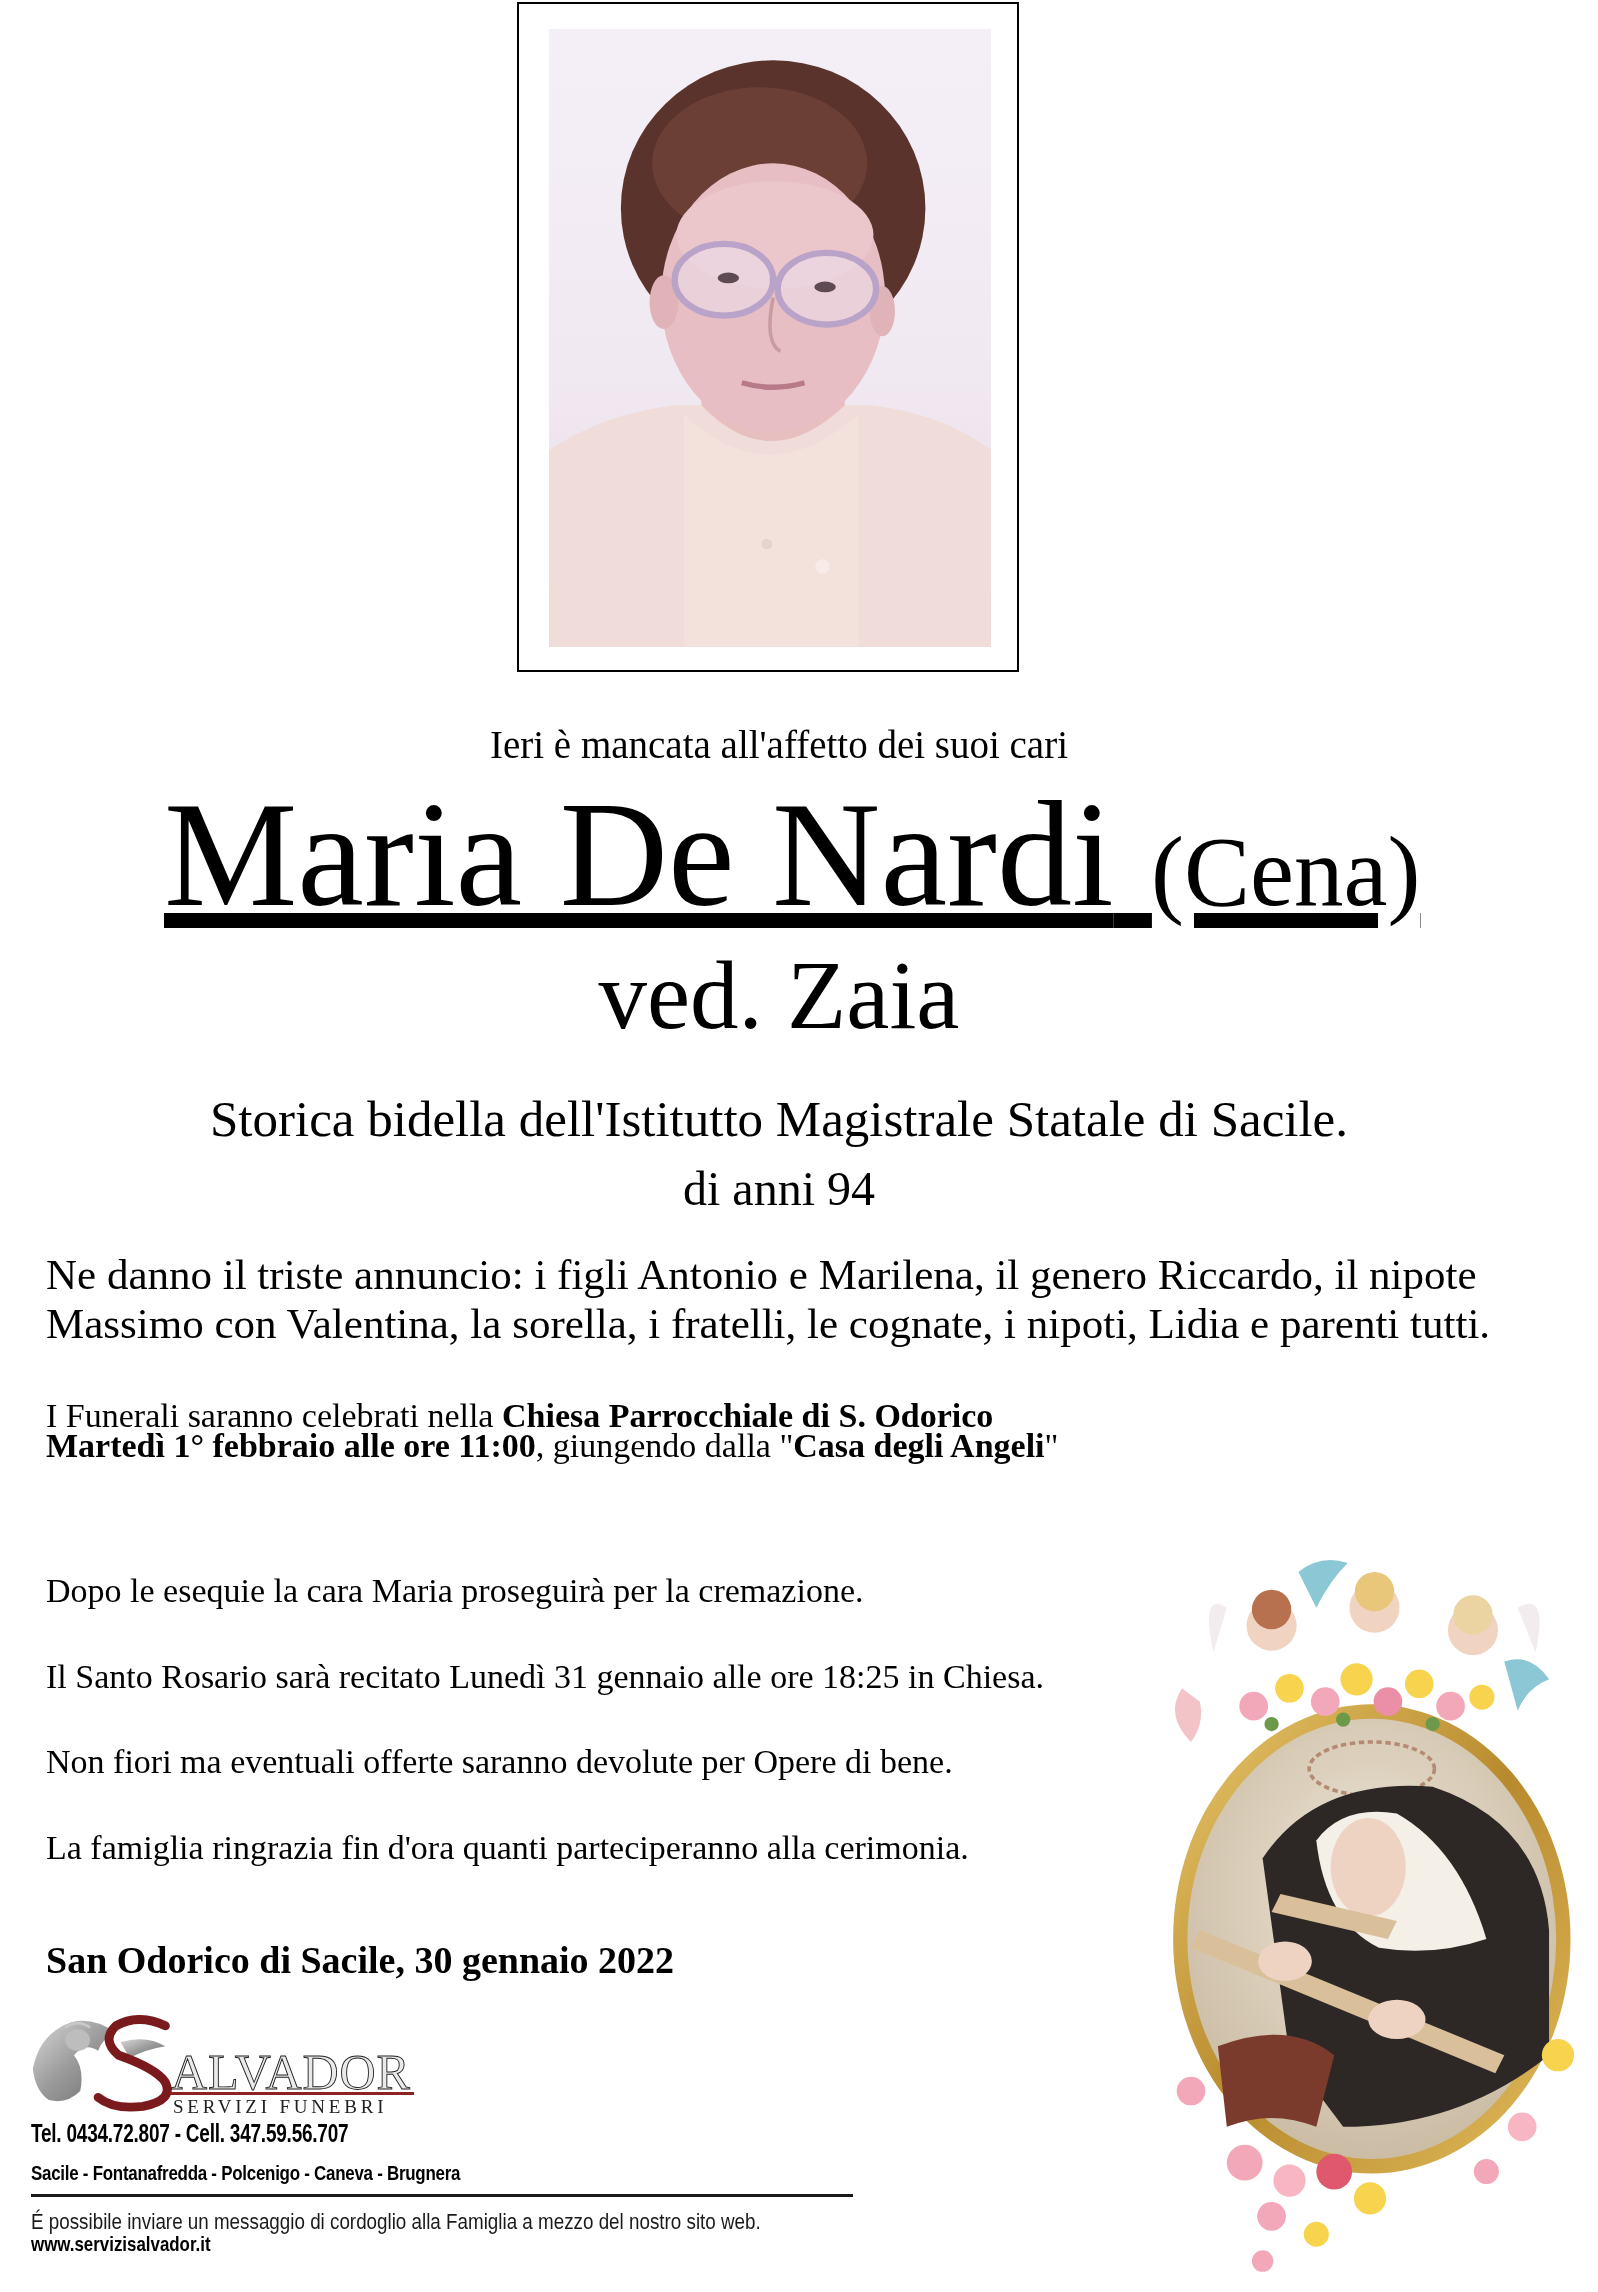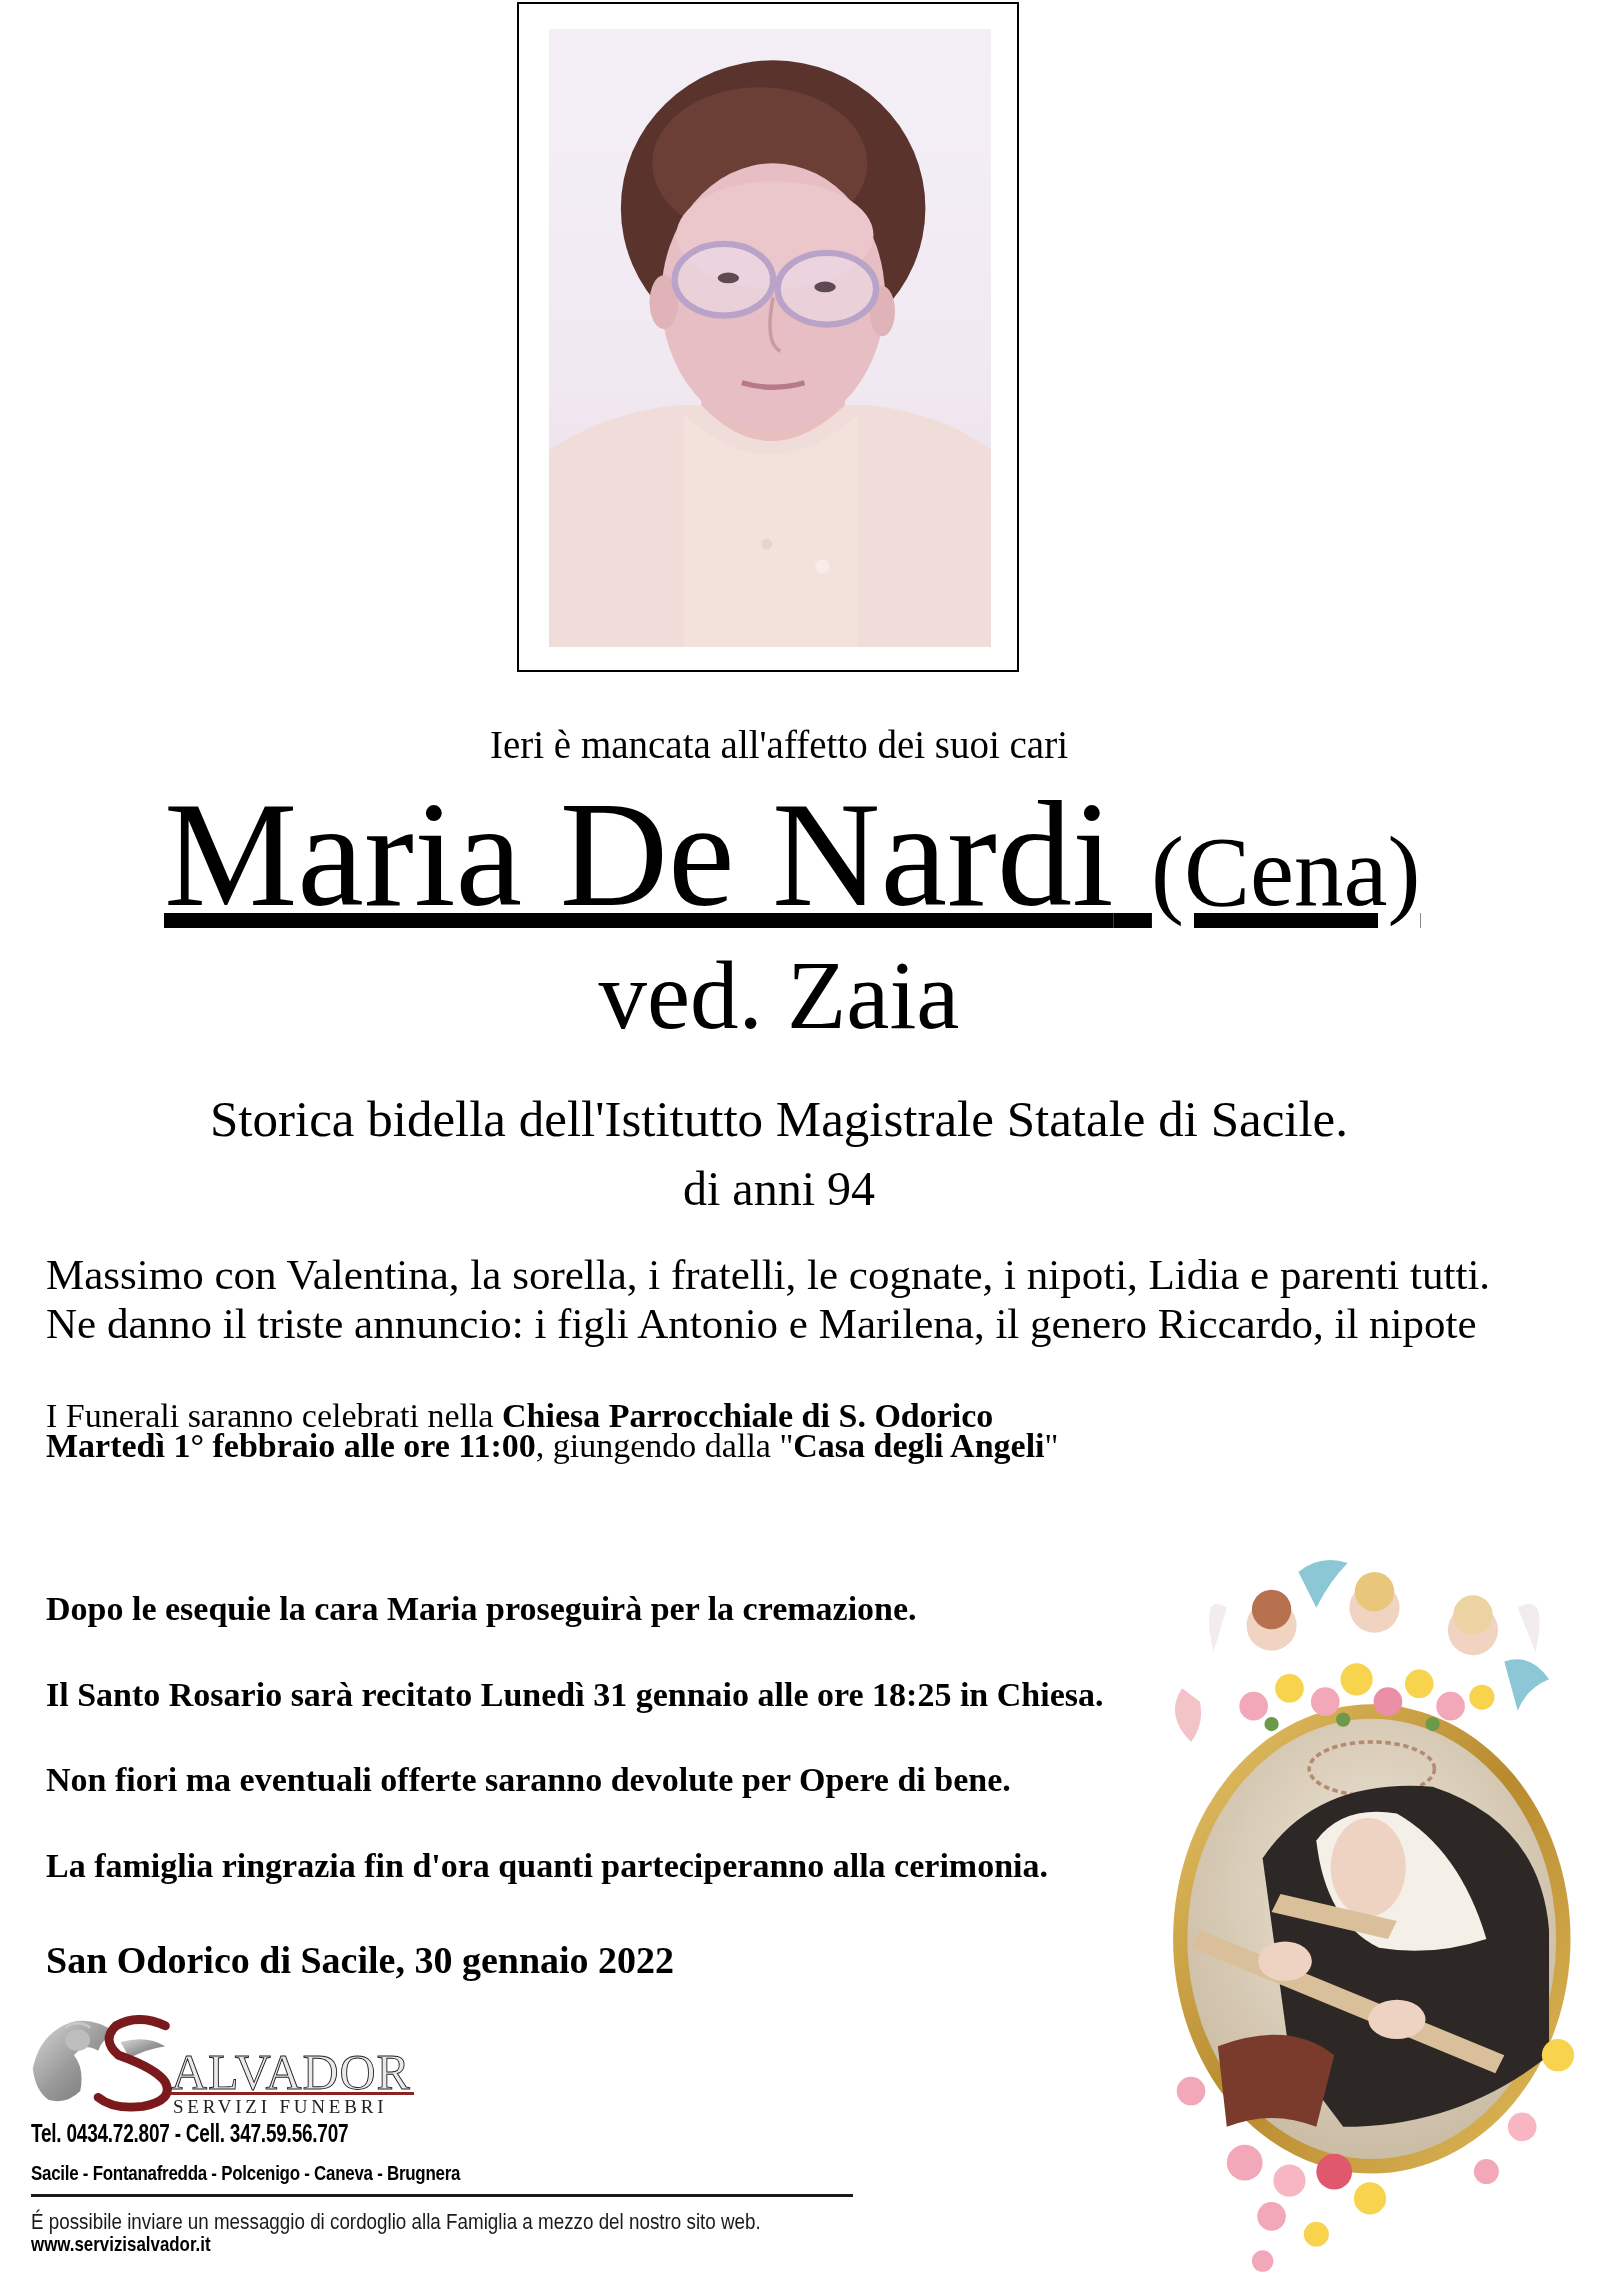--- a/index.html
+++ b/index.html
@@ -8,21 +8,21 @@
   .serif { font-family: "Liberation Serif", "DejaVu Serif", serif; }
   .sans { font-family: "Liberation Sans", "DejaVu Sans", sans-serif; }
   .center { left: 0; width: 1558px; text-align: center; }
 
   #photo-frame { position: absolute; left: 517px; top: 1.8px; width: 498px; height: 666px; border: 2.7px solid #000; background: #fff; }
   #photo { position: absolute; left: 30px; top: 25px; width: 442px; height: 618px; overflow: hidden;
            background: linear-gradient(180deg, #f4eff7 0%, #f1e9f2 55%, #e8d9e2 100%); }
 
   .p1 { left: 46px; font-size: 43px; line-height: 49px; }
   .fun { left: 46px; font-size: 34px; line-height: 29.6px; }
-  .boldline { left: 46px; font-size: 34px; font-weight: bold; margin-top: 18px; }
+  .boldline { left: 46px; font-size: 34px; font-weight: normal; }
   .date { left: 46px; font-size: 38px; font-weight: bold; }
 
   #logo { position: absolute; left: 31px; top: 2015px; width: 394px; height: 103px; }
   .tel { left: 31px; top: 2121px; font-size: 25px; font-weight: bold; transform: scaleX(0.76); transform-origin: left center; letter-spacing: -0.3px; }
   .towns { left: 31px; top: 2164px; font-size: 19.7px; font-weight: bold; transform: scaleX(0.86); transform-origin: left center; letter-spacing: -0.3px; }
   #footer-rule { position: absolute; left: 31px; top: 2194px; width: 822px; height: 2.7px; background: #1a1a1a; }
   .msg { left: 31px; top: 2211px; font-size: 22.4px; color: #1a1a1a; transform: scaleX(0.84); transform-origin: left center; }
   .www { left: 31px; top: 2234px; font-size: 20.6px; font-weight: bold; transform: scaleX(0.82); transform-origin: left center; }
 
   #saint { position: absolute; left: 1164px; top: 1554px; width: 421px; height: 725px; }
@@ -69,22 +69,22 @@
   <span style="font-size:99px;">(Cena)</span>
 </div>
 
 <div class="abs serif center" style="top:947px;font-size:97px;">ved. Zaia</div>
 
 <div class="abs serif center" style="top:1094px;font-size:51px;">Storica bidella dell'Istitutto Magistrale Statale di Sacile.</div>
 
 <div class="abs serif center" style="top:1165px;font-size:48px;">di anni 94</div>
 
 <div class="abs serif p1" style="top:1250px;">
+  <div>Ne danno il triste annuncio: i figli Antonio e Marilena, il genero Riccardo, il nipote</div>
   <div>Massimo con Valentina, la sorella, i fratelli, le cognate, i nipoti, Lidia e parenti tutti.</div>
-  <div>Ne danno il triste annuncio: i figli Antonio e Marilena, il genero Riccardo, il nipote</div>
 </div>
 
 <div class="abs serif fun" style="top:1401px;">
   <div><span>I Funerali saranno celebrati nella </span><b>Chiesa Parrocchiale di S. Odorico</b></div>
   <div><b>Martedì 1° febbraio alle ore 11:00</b><span>, giungendo dalla "</span><b>Casa degli Angeli</b><span>"</span></div>
 </div>
 
 <div class="abs serif boldline" style="top:1574px;">Dopo le esequie la cara Maria proseguirà per la cremazione.</div>
 <div class="abs serif boldline" style="top:1660px;">Il Santo Rosario sarà recitato Lunedì 31 gennaio alle ore 18:25 in Chiesa.</div>
 <div class="abs serif boldline" style="top:1745px;">Non fiori ma eventuali offerte saranno devolute per  Opere di bene.</div>

